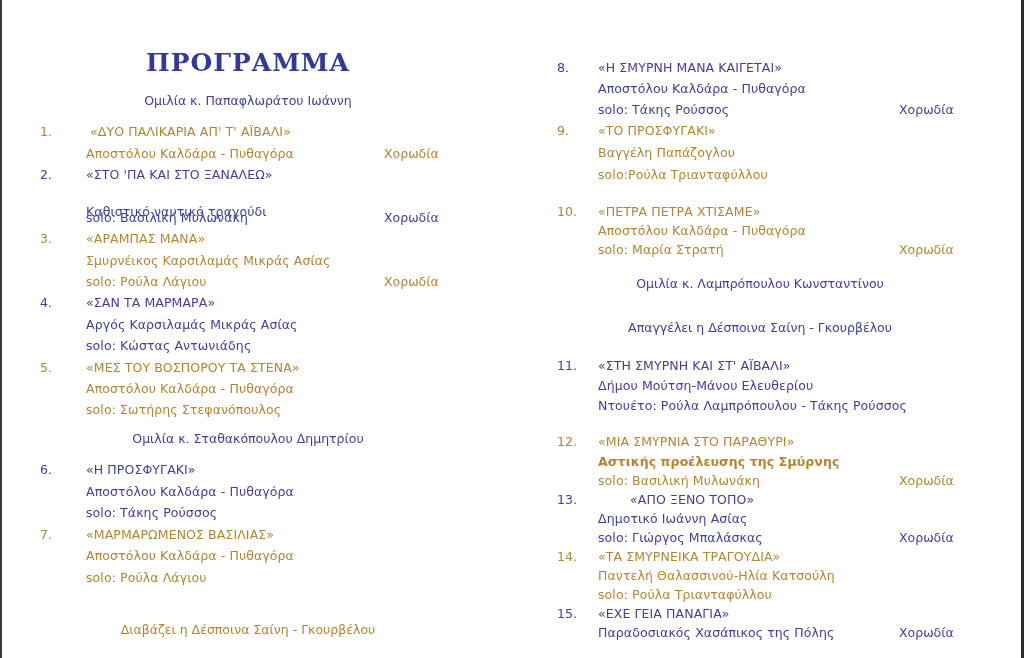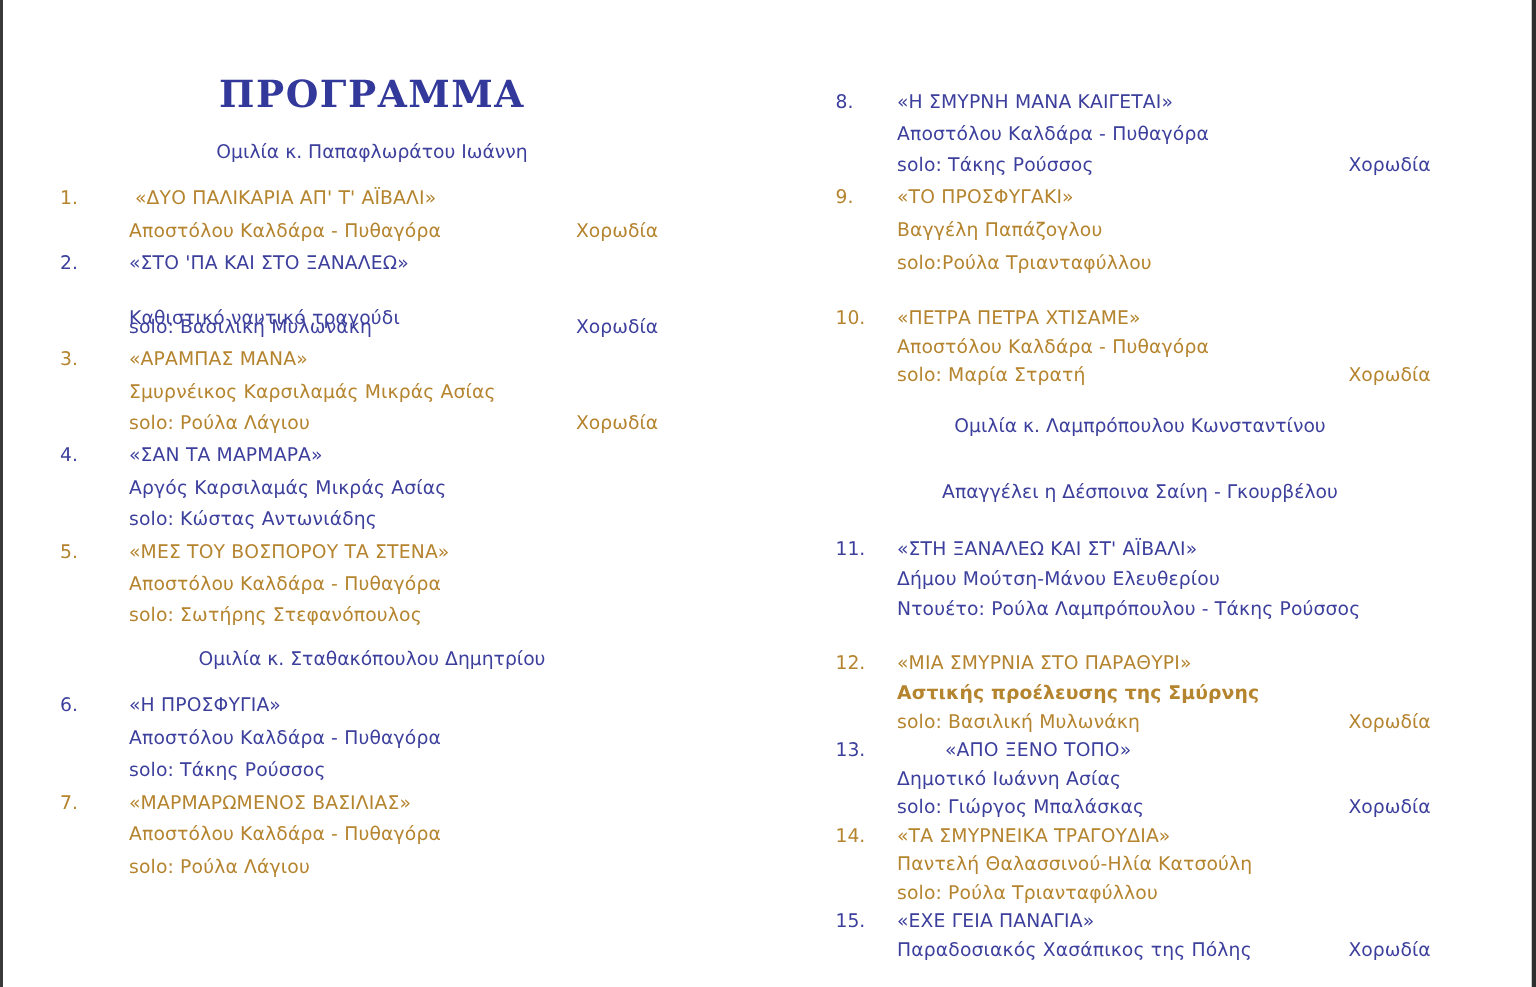--- a/index.html
+++ b/index.html
@@ -103,32 +103,33 @@
     <div class="num gold" style="left:38px;top:360px;">5.</div>
     <div class="line gold" style="left:84px;top:360px;">«ΜΕΣ ΤΟΥ ΒΟΣΠΟΡΟΥ ΤΑ ΣΤΕΝΑ»</div>
     <div class="line gold" style="left:84px;top:381px;">Αποστόλου Καλδάρα - Πυθαγόρα</div>
     <div class="line gold" style="left:84px;top:402px;">solo: Σωτήρης Στεφανόπουλος</div>
   </div>
 
   <div class="center-line blue" style="left:40px;width:412px;top:431px;">Ομιλία κ. Σταθακόπουλου Δημητρίου</div>
 
   <div>
     <div class="num blue" style="left:38px;top:462px;">6.</div>
-    <div class="line blue" style="left:84px;top:462px;">«Η ΠΡΟΣΦΥΓΙΑ»</div>
+    <div class="line blue" style="left:84px;top:462px;">«Η ΠΡΟΣΦΥΓΑΚΙ»</div>
     <div class="line blue" style="left:84px;top:484px;">Αποστόλου Καλδάρα - Πυθαγόρα</div>
     <div class="line blue" style="left:84px;top:505px;">solo: Τάκης Ρούσσος</div>
   </div>
 
   <div>
     <div class="num gold" style="left:38px;top:527px;">7.</div>
     <div class="line gold" style="left:84px;top:527px;">«ΜΑΡΜΑΡΩΜΕΝΟΣ ΒΑΣΙΛΙΑΣ»</div>
     <div class="line gold" style="left:84px;top:548px;">Αποστόλου Καλδάρα - Πυθαγόρα</div>
     <div class="line gold" style="left:84px;top:570px;">solo: Ρούλα Λάγιου</div>
   </div>
 
+  <div class="center-line gold" style="left:40px;width:412px;top:622px;">Διαβάζει η Δέσποινα Σαίνη - Γκουρβέλου</div>
 
   <div>
     <div class="num blue" style="left:555px;top:60px;">8.</div>
     <div class="line blue" style="left:596px;top:60px;">«Η ΣΜΥΡΝΗ ΜΑΝΑ ΚΑΙΓΕΤΑΙ»</div>
     <div class="line blue" style="left:596px;top:81px;">Αποστόλου Καλδάρα - Πυθαγόρα</div>
     <div class="line blue" style="left:596px;top:102px;">solo: Τάκης Ρούσσος</div>
     <div class="chorus blue" style="left:897px;top:102px;">Χορωδία</div>
   </div>
 
   <div>
@@ -144,21 +145,21 @@
     <div class="line gold" style="left:596px;top:223px;">Αποστόλου Καλδάρα - Πυθαγόρα</div>
     <div class="line gold" style="left:596px;top:242px;">solo: Μαρία Στρατή</div>
     <div class="chorus gold" style="left:897px;top:242px;">Χορωδία</div>
   </div>
 
   <div class="center-line blue" style="left:548px;width:420px;top:276px;">Ομιλία κ. Λαμπρόπουλου Κωνσταντίνου</div>
   <div class="center-line blue" style="left:548px;width:420px;top:320px;">Απαγγέλει η Δέσποινα Σαίνη - Γκουρβέλου</div>
 
   <div>
     <div class="num blue" style="left:555px;top:358px;">11.</div>
-    <div class="line blue" style="left:596px;top:358px;">«ΣΤΗ ΞΑΝΑΛΕΩ ΚΑΙ ΣΤ' ΑΪΒΑΛΙ»</div>
+    <div class="line blue" style="left:596px;top:358px;">«ΣΤΗ ΣΜΥΡΝΗ ΚΑΙ ΣΤ' ΑΪΒΑΛΙ»</div>
     <div class="line blue" style="left:596px;top:378px;">Δήμου Μούτση-Μάνου Ελευθερίου</div>
     <div class="line blue" style="left:596px;top:398px;">Ντουέτο: Ρούλα Λαμπρόπουλου - Τάκης Ρούσσος</div>
   </div>
 
   <div>
     <div class="num gold" style="left:555px;top:434px;">12.</div>
     <div class="line gold" style="left:596px;top:434px;">«ΜΙΑ ΣΜΥΡΝΙΑ ΣΤΟ ΠΑΡΑΘΥΡΙ»</div>
     <div class="line gold" style="left:596px;top:454px;font-weight:bold;">Αστικής προέλευσης της Σμύρνης</div>
     <div class="line gold" style="left:596px;top:473px;">solo: Βασιλική Μυλωνάκη</div>
     <div class="chorus gold" style="left:897px;top:473px;">Χορωδία</div>

